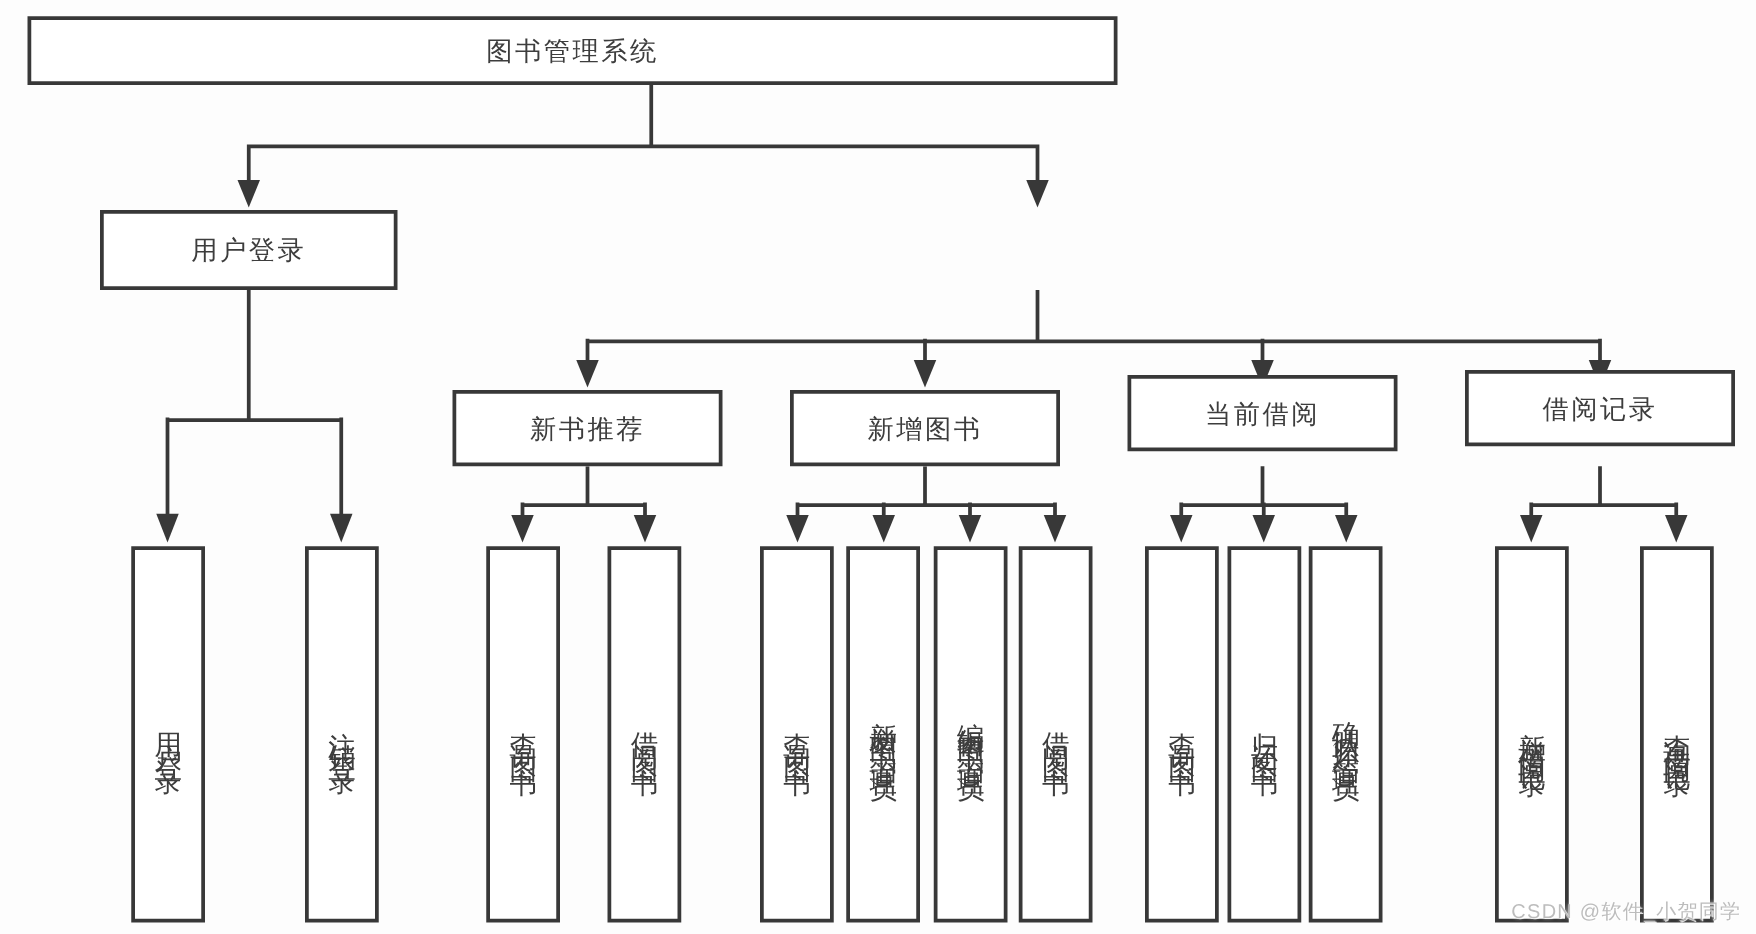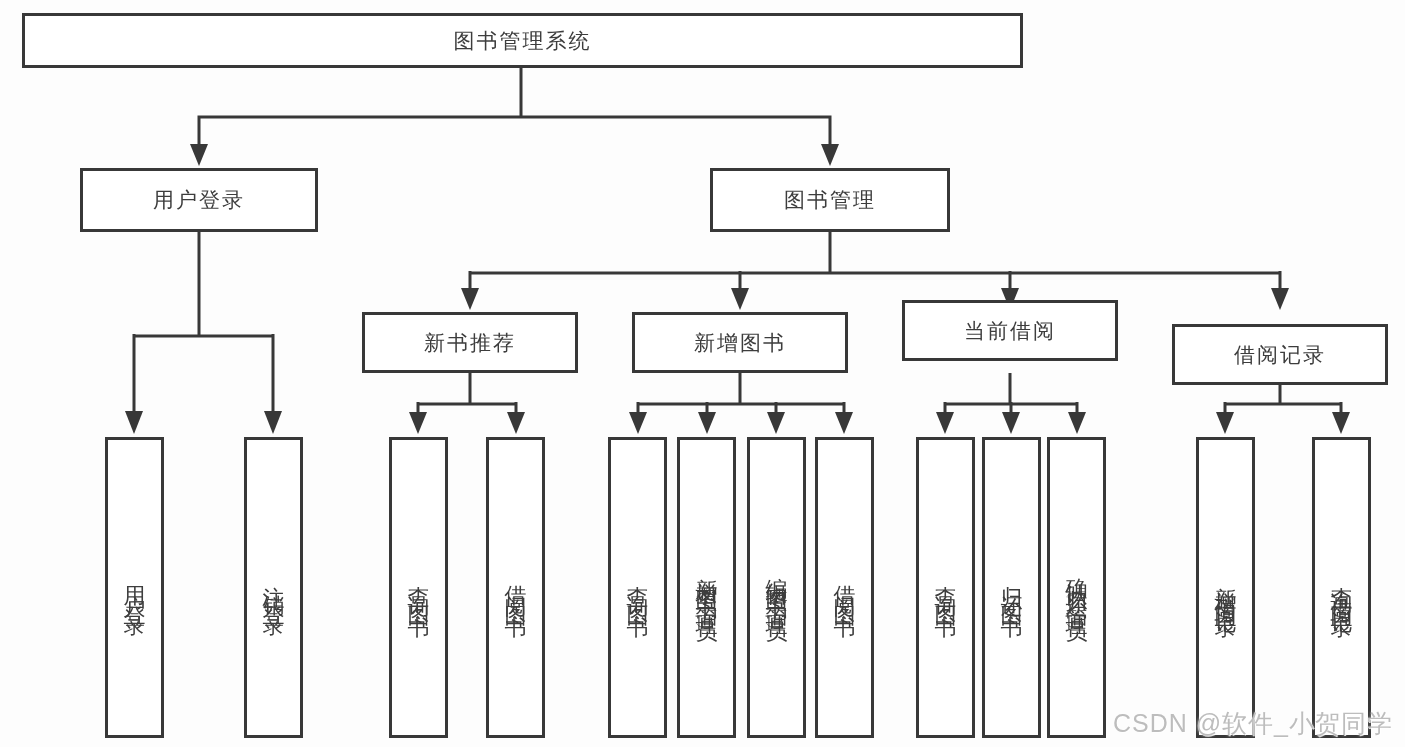--- a/index.html
+++ b/index.html
@@ -24,21 +24,21 @@
     background:#ffffff;border:3px solid #383838;box-sizing:border-box;
     display:flex;align-items:center;justify-content:center;
   }
   .v-label{
     writing-mode:vertical-rl;text-orientation:mixed;
     font-size:22px;line-height:1;letter-spacing:0.45em;white-space:nowrap;
   }
   .v-label.long{letter-spacing:0.28em;}
   .watermark{
     position:absolute;right:12px;bottom:7px;z-index:5;
-    font-size:25px;color:#bdbdbd;letter-spacing:1px;
+    font-size:16px;color:#bdbdbd;letter-spacing:1px;
     text-shadow:0 0 3px rgba(255,255,255,0.9), 1px 1px 0 rgba(255,255,255,0.8);
     white-space:nowrap;
   }
 </style>
 </head>
 <body>
 
 <div class="stage">
 
   <svg class="connectors" width="1405" height="747" viewBox="0 0 1405 747">
@@ -97,41 +97,38 @@
 
     <g stroke="#383838" stroke-width="3" fill="none">
       <path d="M1280,373 L1280,404 M1225,404 H1341 M1225,402 L1225,414 M1341,402 L1341,414"></path>
     </g>
     <g fill="#383838" stroke="none">
       <polygon points="1216,412 1234,412 1225,434"></polygon>
       <polygon points="1332,412 1350,412 1341,434"></polygon>
     </g>
   </svg>
 
-  <div class="node" style="left:22px;top:13px;width:1001px;height:55px">
+  <div class="node" style="left:22px;top:13px;width:872px;height:55px">
     <span>图书管理系统</span>
   </div>
 
   <div class="node" style="left:80px;top:168px;width:238px;height:64px">
     <span>用户登录</span>
-  </div>
-  <div class="node" style="left:710px;top:168px;width:240px;height:64px">
-    <span>图书管理</span>
   </div>
 
   <div class="node" style="left:362px;top:312px;width:216px;height:61px">
     <span>新书推荐</span>
   </div>
   <div class="node" style="left:632px;top:312px;width:216px;height:61px">
     <span>新增图书</span>
   </div>
   <div class="node" style="left:902px;top:300px;width:216px;height:61px">
     <span>当前借阅</span>
   </div>
-  <div class="node" style="left:1172px;top:324px;width:216px;height:61px">
+  <div class="node" style="left:1172px;top:296px;width:216px;height:61px">
     <span>借阅记录</span>
   </div>
 
   <div class="leaf" style="left:105px">
     <span class="v-label">用户登录</span>
   </div>
   <div class="leaf" style="left:244px">
     <span class="v-label">注销登录</span>
   </div>
   <div class="leaf" style="left:389px">

